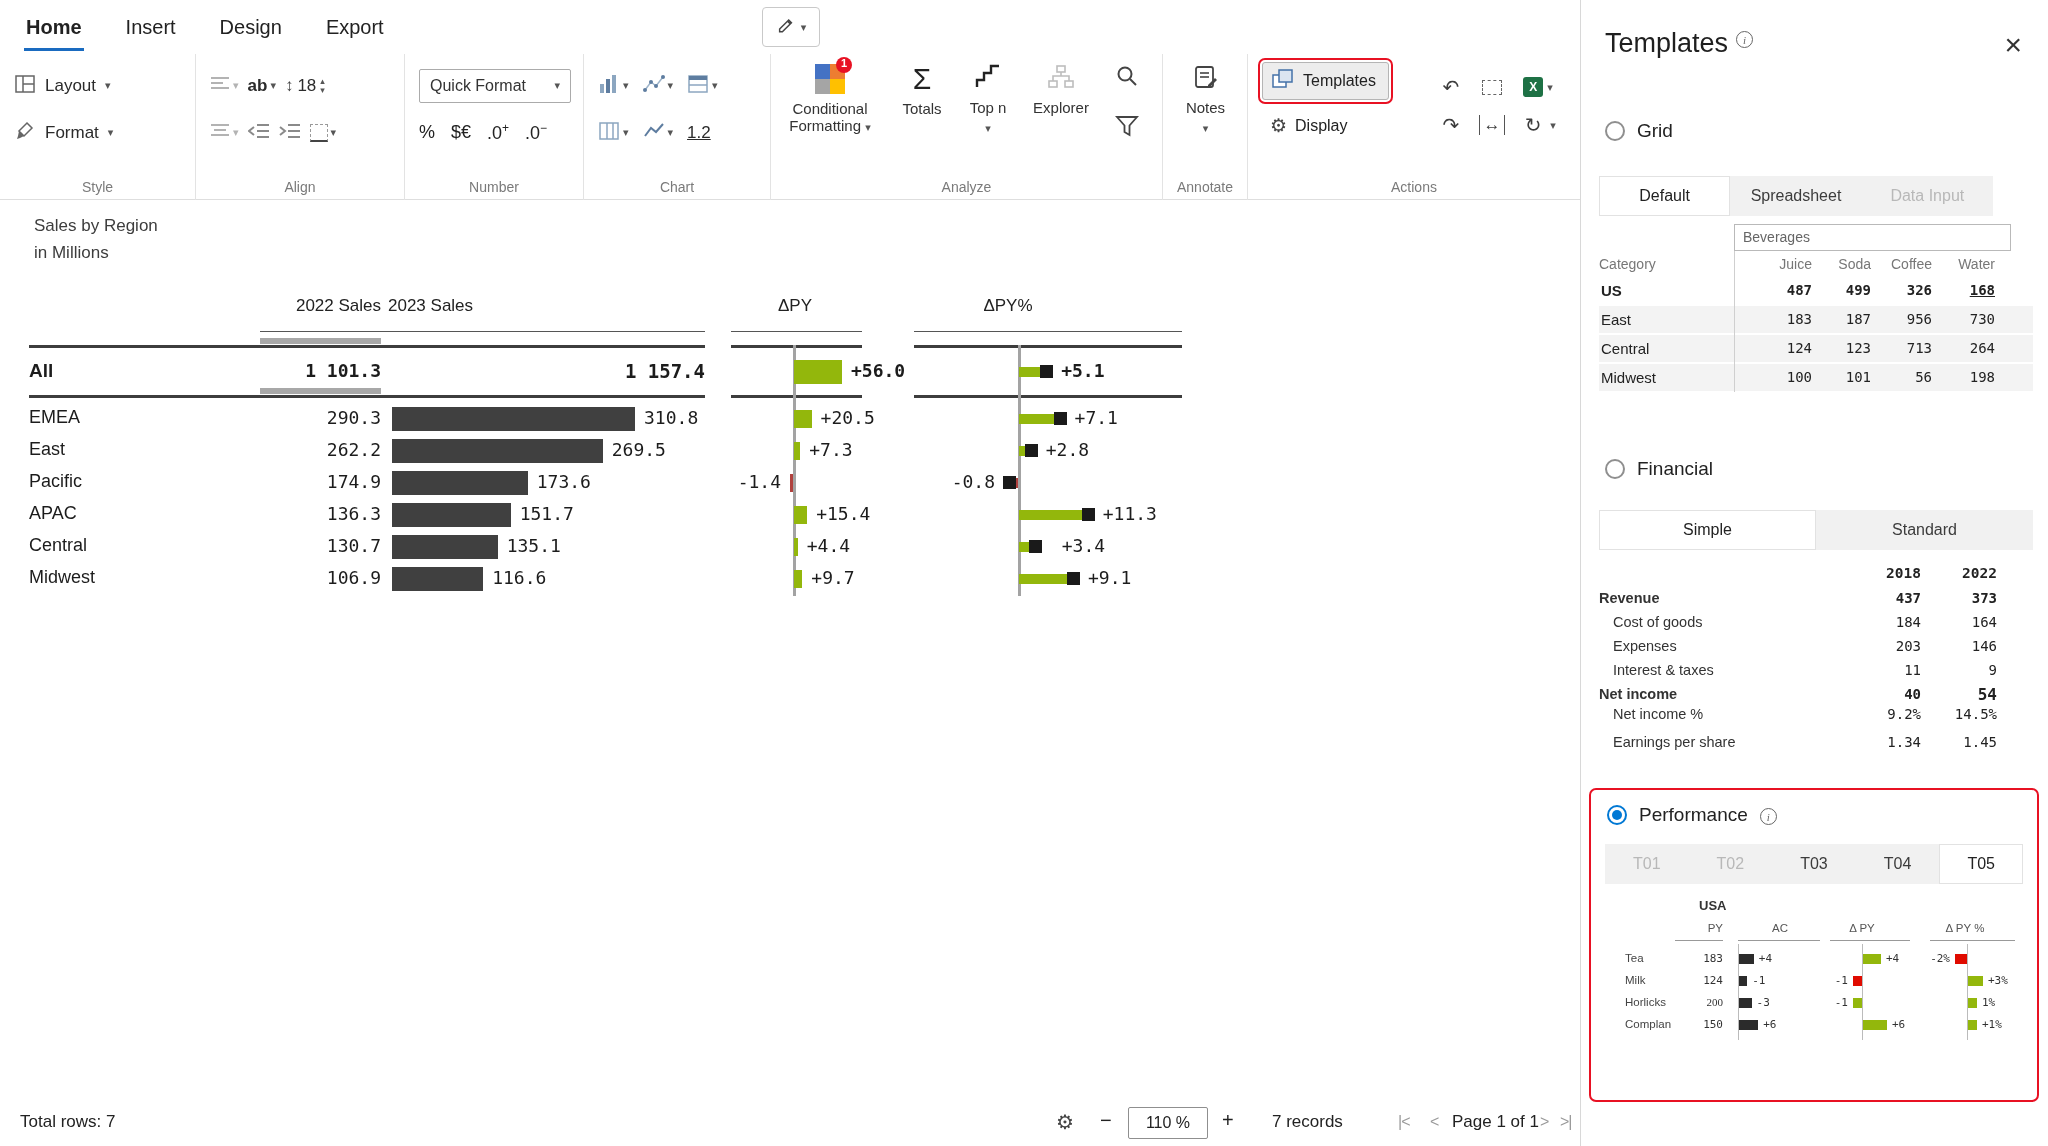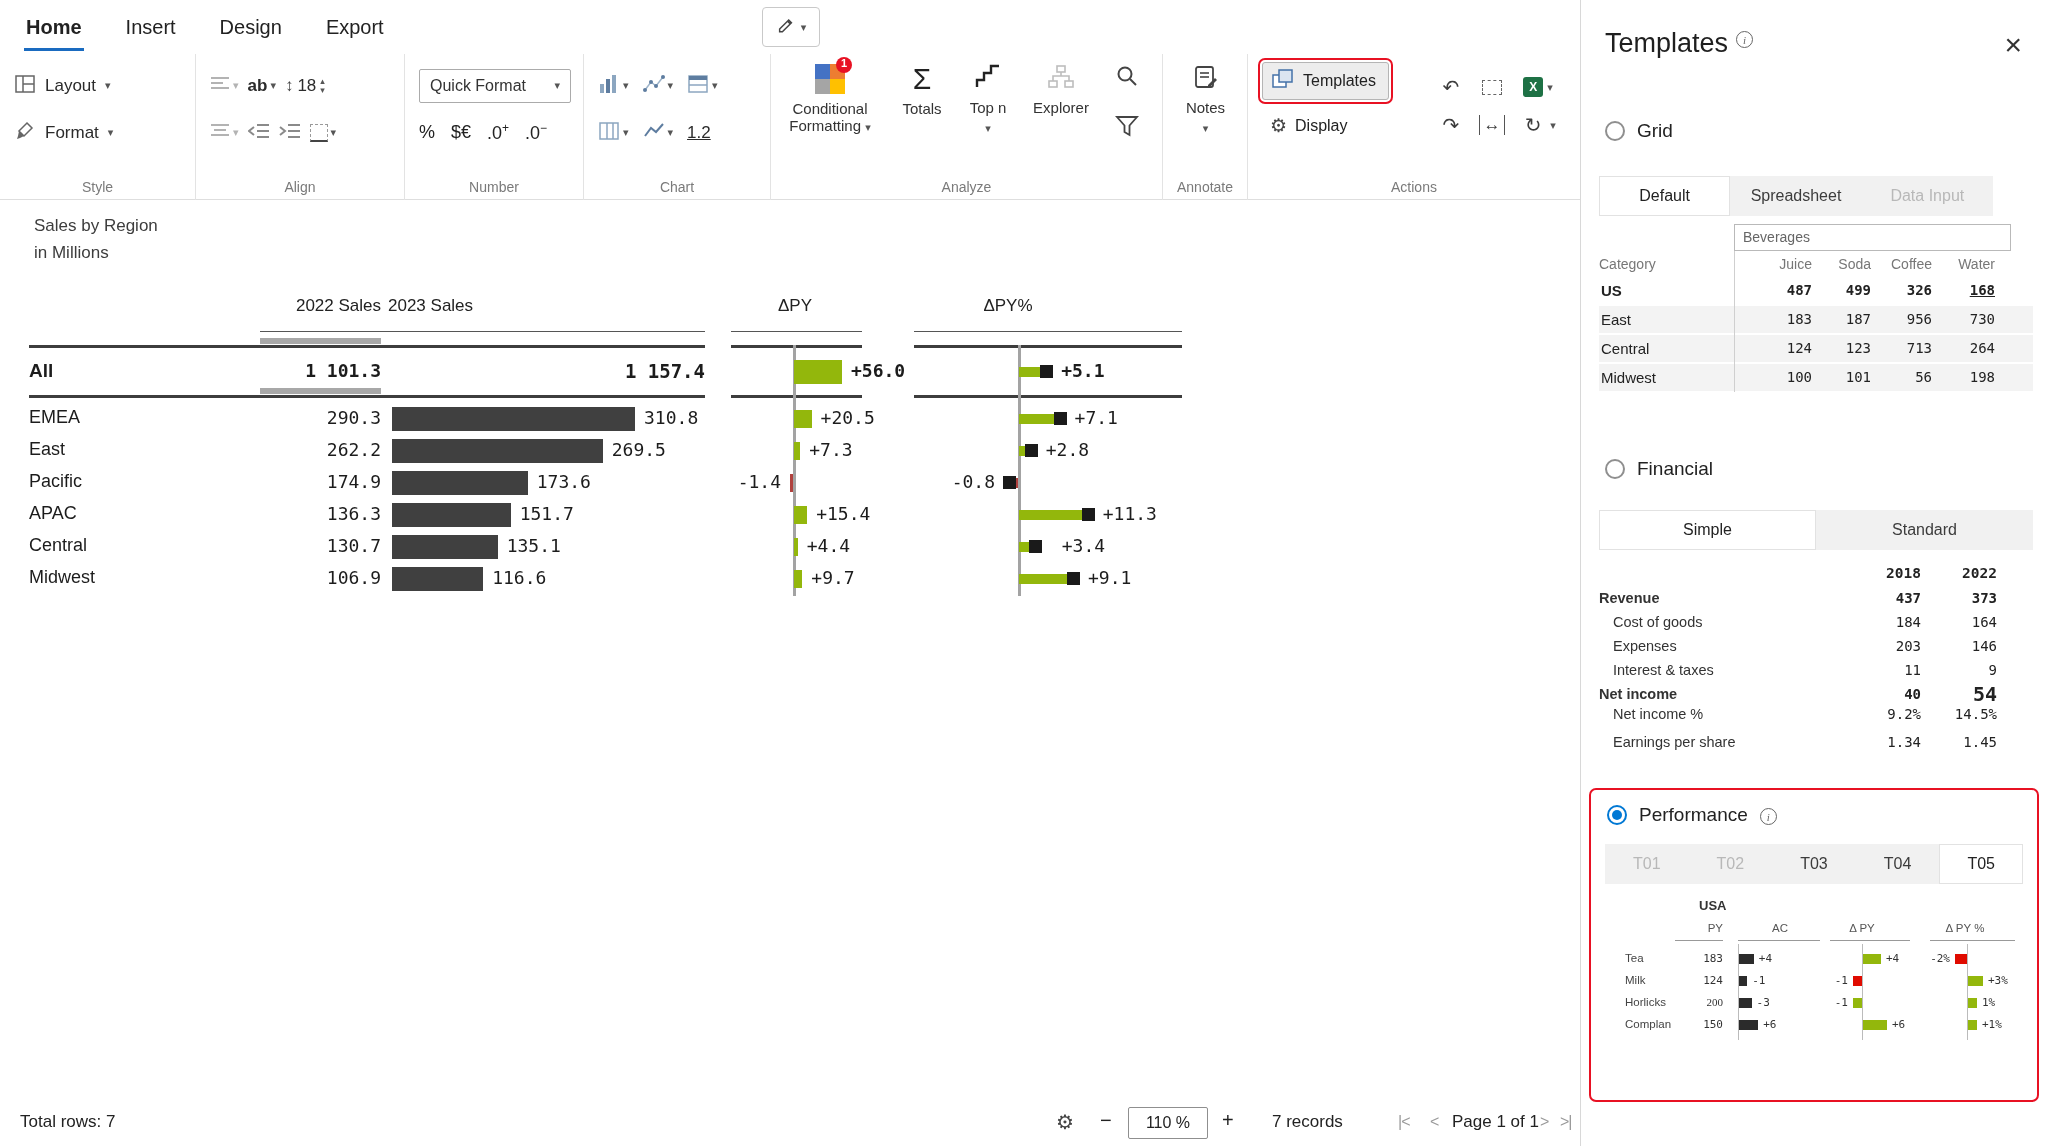--- a/index.html
+++ b/index.html
@@ -549,21 +549,21 @@
           <div class="mono" style="width: 76px; text-align: right; font-size: 14px; font-weight: normal; color: rgb(34, 34, 34);">146</div>
         </div>
         <div style="display: flex; height: 24px; align-items: center;">
           <div style="width: 240px; font-size: 14.5px; color: rgb(51, 51, 51); padding-left: 14px; font-weight: normal;">Interest &amp; taxes</div>
           <div class="mono" style="width: 82px; text-align: right; font-size: 14px; font-weight: normal; color: rgb(34, 34, 34);">11</div>
           <div class="mono" style="width: 76px; text-align: right; font-size: 14px; font-weight: normal; color: rgb(34, 34, 34);">9</div>
         </div>
         <div style="display: flex; height: 24px; align-items: center;">
           <div style="width: 240px; font-size: 14.5px; color: rgb(51, 51, 51); padding-left: 0px; font-weight: bold;">Net income</div>
           <div class="mono" style="width: 82px; text-align: right; font-size: 14px; font-weight: bold; color: rgb(34, 34, 34);">40</div>
-          <div class="mono" style="width: 76px; text-align: right; font-size: 20px; font-weight: bold; color: rgb(34, 34, 34);">54</div>
+          <div class="mono" style="width: 76px; text-align: right; font-size: 16px; font-weight: bold; color: rgb(34, 34, 34);">54</div>
         </div>
         <div style="display: flex; height: 24px; align-items: flex-start;">
           <div style="width: 240px; font-size: 14.5px; color: rgb(51, 51, 51); padding-left: 14px; font-weight: normal;">Net income %</div>
           <div class="mono" style="width: 82px; text-align: right; font-size: 14px; font-weight: normal; color: rgb(34, 34, 34);">9.2%</div>
           <div class="mono" style="width: 76px; text-align: right; font-size: 14px; font-weight: normal; color: rgb(34, 34, 34);">14.5%</div>
         </div>
         <div style="display: flex; height: 24px; align-items: center;">
           <div style="width: 240px; font-size: 14.5px; color: rgb(51, 51, 51); padding-left: 14px; font-weight: normal;">Earnings per share</div>
           <div class="mono" style="width: 82px; text-align: right; font-size: 14px; font-weight: normal; color: rgb(34, 34, 34);">1.34</div>
           <div class="mono" style="width: 76px; text-align: right; font-size: 14px; font-weight: normal; color: rgb(34, 34, 34);">1.45</div>

